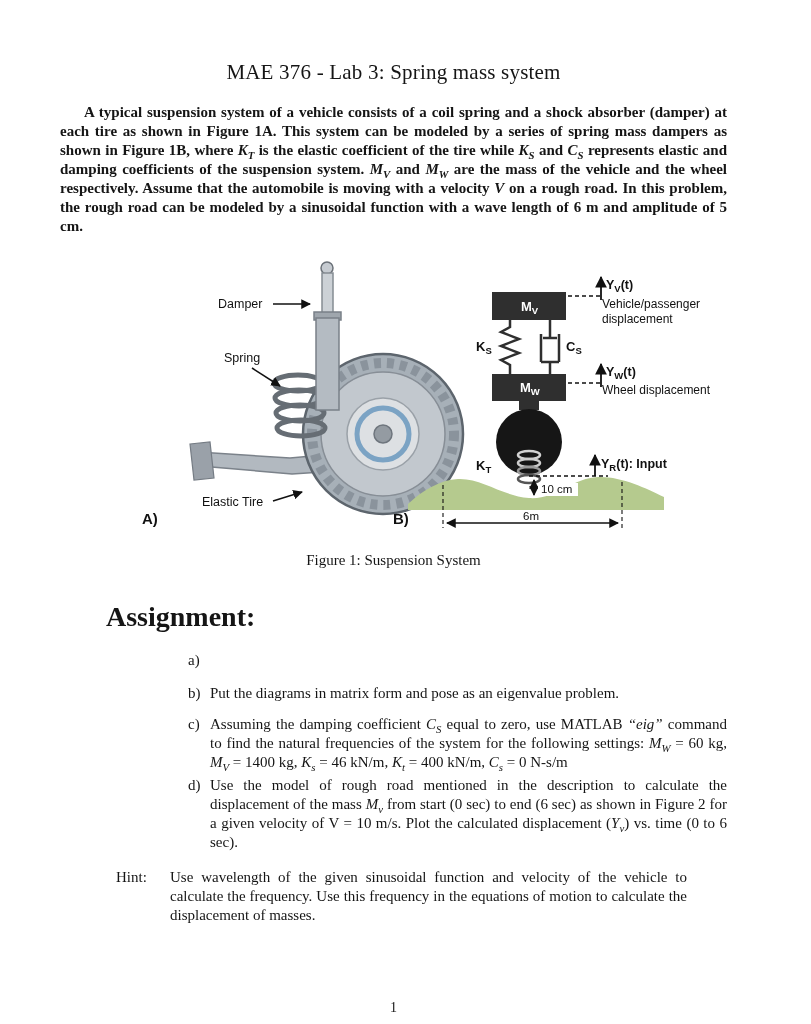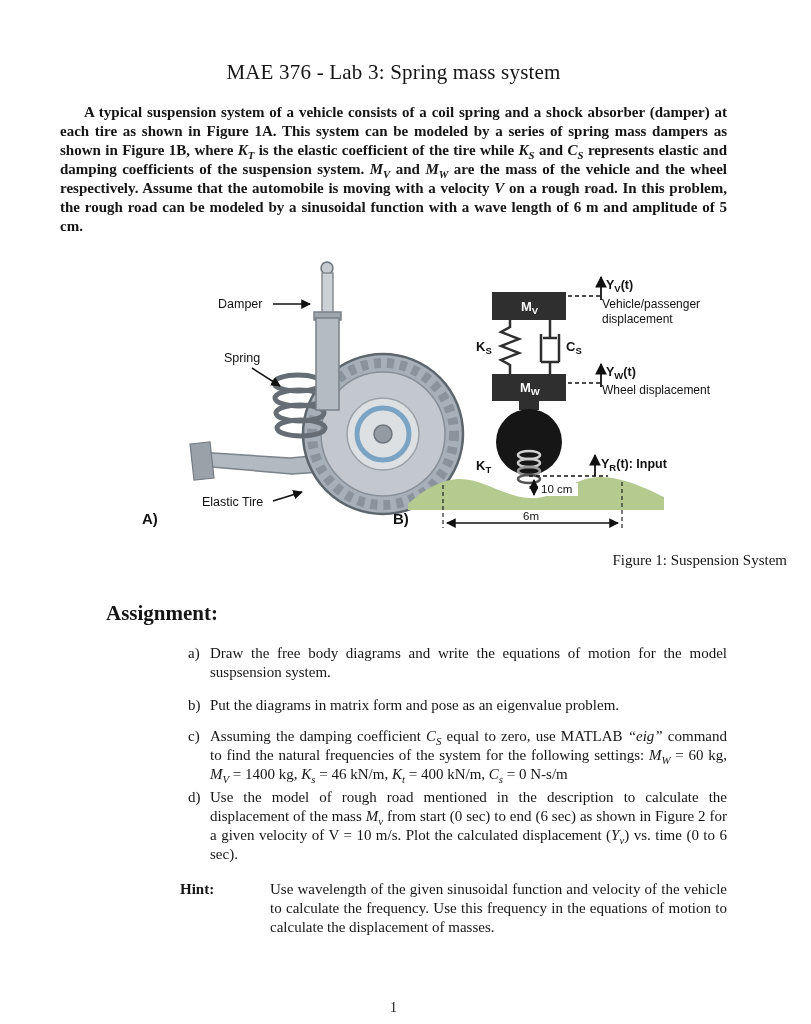--- a/index.html
+++ b/index.html
@@ -11,31 +11,31 @@
   }
   .page { position:relative; width:787px; height:1024px; overflow:hidden; background:#fff; }
   .title { text-align:center; padding-top:60px; font-size:21px; font-weight:normal; letter-spacing:.2px; }
   .intro {
     width:667px; margin:18px auto 0;
     font-size:15px; line-height:19px;
     text-align:justify; text-indent:24px;font-weight:bold;
   }
   .figure-wrap { margin:16px 0 0 140px; width:600px; }
   .figure-wrap svg { display:block; }
-  .fig-caption { text-align:right; font-size:15px; margin-top:8px; }
-  .assignment-heading { margin:32px 0 0 106px; font-size:21px; font-weight:bold; }
+  .fig-caption { text-align:center; font-size:15px; margin-top:8px; }
+  .assignment-heading { margin:32px 0 0 106px; font-size:28px; font-weight:bold; }
   .item { display:flex; width:667px; margin:14px auto 0; font-size:15px; line-height:19px; }
   .item.first { margin-top:18px; }
   .item.tight { margin-top:4px; }
   .item.c { margin-top:12px; }
   .item .marker { flex:none; width:22px; margin-left:128px; }
   .item .text { width:517px; text-align:justify; }
   .hint { display:flex; width:667px; margin:16px auto 0; font-size:15px; line-height:19px; }
-  .hint .label { flex:none; width:54px; margin-left:120px; font-weight:bold; }
-  .hint .text { width:517px; text-align:justify;margin-left:36px; }
+  .hint .label { flex:none; width:54px; margin-left:56px; font-weight:normal; }
+  .hint .text { width:517px; text-align:justify; }
   .page-number { position:absolute; bottom:8px; left:0; right:0; text-align:center; font-size:14px; }
   sub { font-size:.72em; line-height:0; }
   i.var { font-style:italic; }
 </style>
 </head>
 <body>
 
 <div class="page">
 
   <h1 class="title">MAE 376 - Lab 3: Spring mass system</h1>
@@ -148,21 +148,20 @@
       </g>
     </svg>
   </div>
 
   <div class="fig-caption">Figure 1: Suspension System</div>
 
   <h2 class="assignment-heading">Assignment:</h2>
 
   <div class="item first">
     <span class="marker">a)</span>
-    <span class="text">Draw the free body diagrams and write the equations of motion for the model suspsension system.</span>
   </div>
   <div class="item">
     <span class="marker">b)</span>
     <span class="text">Put the diagrams in matrix form and pose as an eigenvalue problem.</span>
   </div>
   <div class="item c">
     <span class="marker">c)</span>
     <span class="text">Assuming the damping coefficient <i class="var">C</i><sub><i class="var">S</i></sub> equal to zero, use MATLAB <i>“eig”</i> command to find the natural frequencies of the system for the following settings: <i class="var">M</i><sub><i class="var">W</i></sub> = 60 kg, <i class="var">M</i><sub><i class="var">V</i></sub> = 1400 kg, <i class="var">K</i><sub><i class="var">s</i></sub> = 46 kN/m, <i class="var">K</i><sub><i class="var">t</i></sub> = 400 kN/m, <i class="var">C</i><sub><i class="var">s</i></sub> = 0 N-s/m</span>
   </div>
   <div class="item tight">

